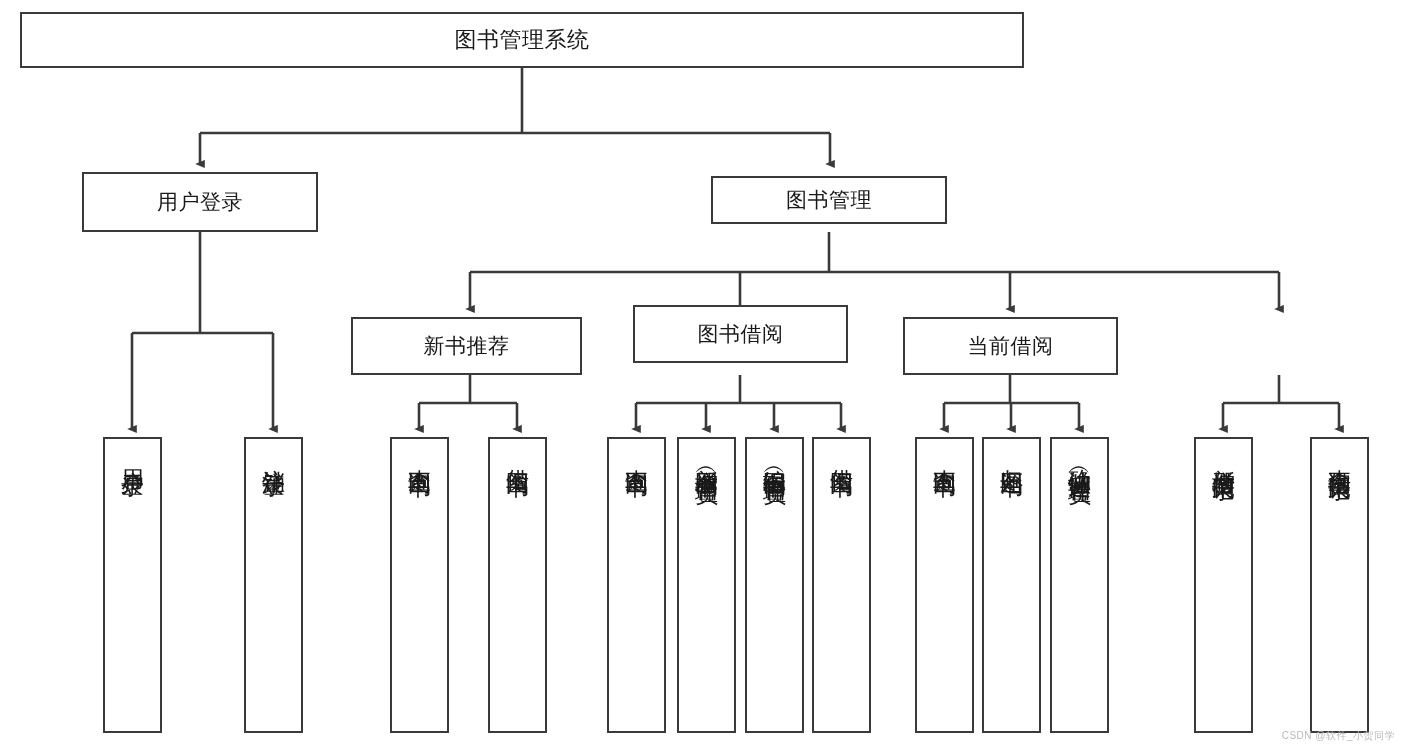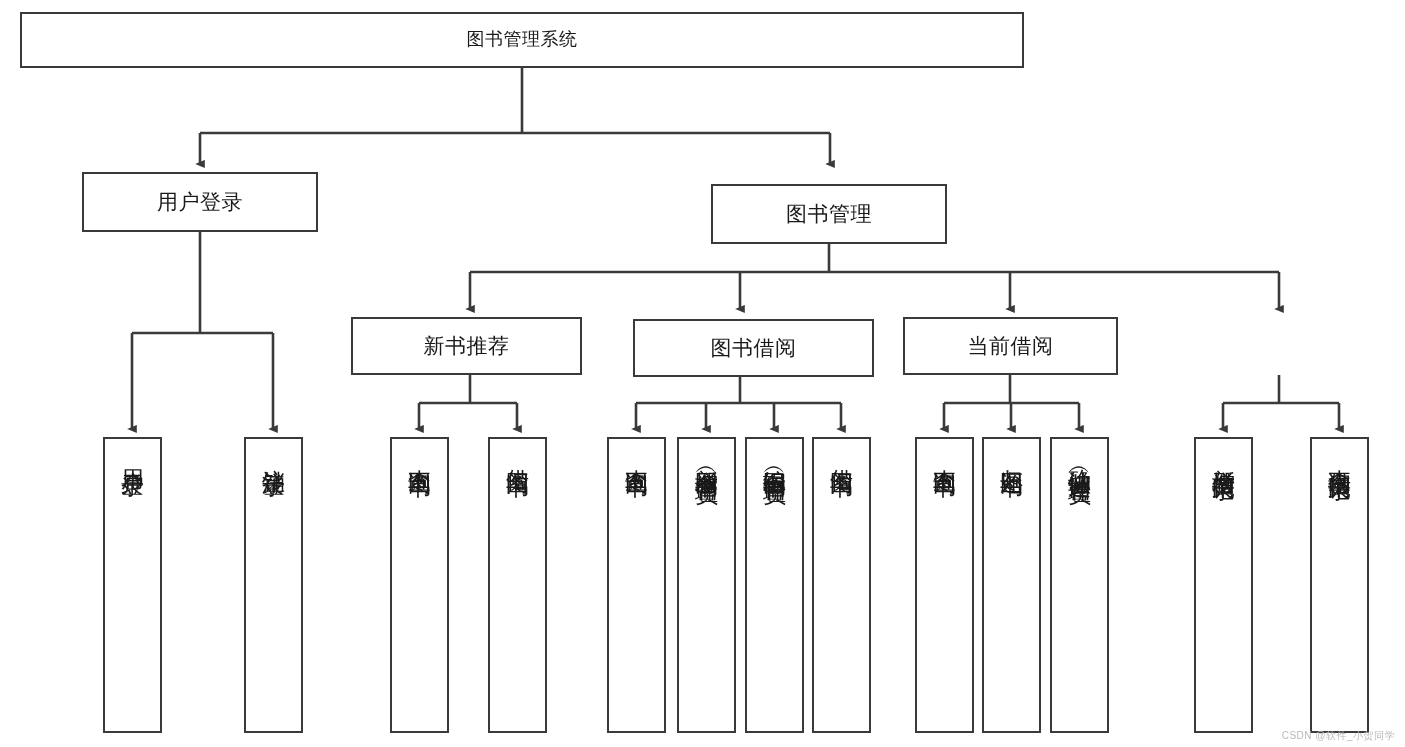--- a/index.html
+++ b/index.html
@@ -52,21 +52,21 @@
     padding-top: 12px;
   }
   .node.vert .lbl {
     writing-mode: vertical-rl;
     text-orientation: upright;
     font-size: 23px;
     line-height: 1.18;
     letter-spacing: 2px;
     white-space: normal;
   }
-  #title-node .lbl { font-size: 18px; text-align: center; }
+  #title-node .lbl { font-size: 22px; text-align: center; }
   #watermark {
     position: absolute;
     right: 10px;
     bottom: 4px;
     font-size: 10px;
     color: #b9b9b9;
     white-space: nowrap;
     z-index: 5;
     letter-spacing: 0.5px;
   }
@@ -127,28 +127,28 @@
     </g>
   </svg>
 
   <div class="node horiz" id="title-node" style="left:20px; top:12px; width:1004px; height:56px;">
     <span class="lbl">图书管理系统</span>
   </div>
 
   <div class="node horiz" style="left:82px; top:172px; width:236px; height:60px;">
     <span class="lbl">用户登录</span>
   </div>
-  <div class="node horiz" style="left:711px; top:184px; width:236px; height:60px;">
+  <div class="node horiz" style="left:711px; top:176px; width:236px; height:48px;">
     <span class="lbl">图书管理</span>
   </div>
 
   <div class="node horiz" style="left:351px; top:317px; width:231px; height:58px;">
     <span class="lbl">新书推荐</span>
   </div>
-  <div class="node horiz" style="left:633px; top:319px; width:241px; height:58px;">
+  <div class="node horiz" style="left:633px; top:305px; width:215px; height:58px;">
     <span class="lbl">图书借阅</span>
   </div>
   <div class="node horiz" style="left:903px; top:317px; width:215px; height:58px;justify-content:center;">
     <span class="lbl">当前借阅</span>
   </div>
 
   <div class="node vert" style="left:103px; top:437px; width:59px; height:296px;">
     <span class="lbl">用户登录</span>
   </div>
   <div class="node vert" style="left:244px; top:437px; width:59px; height:296px;">

